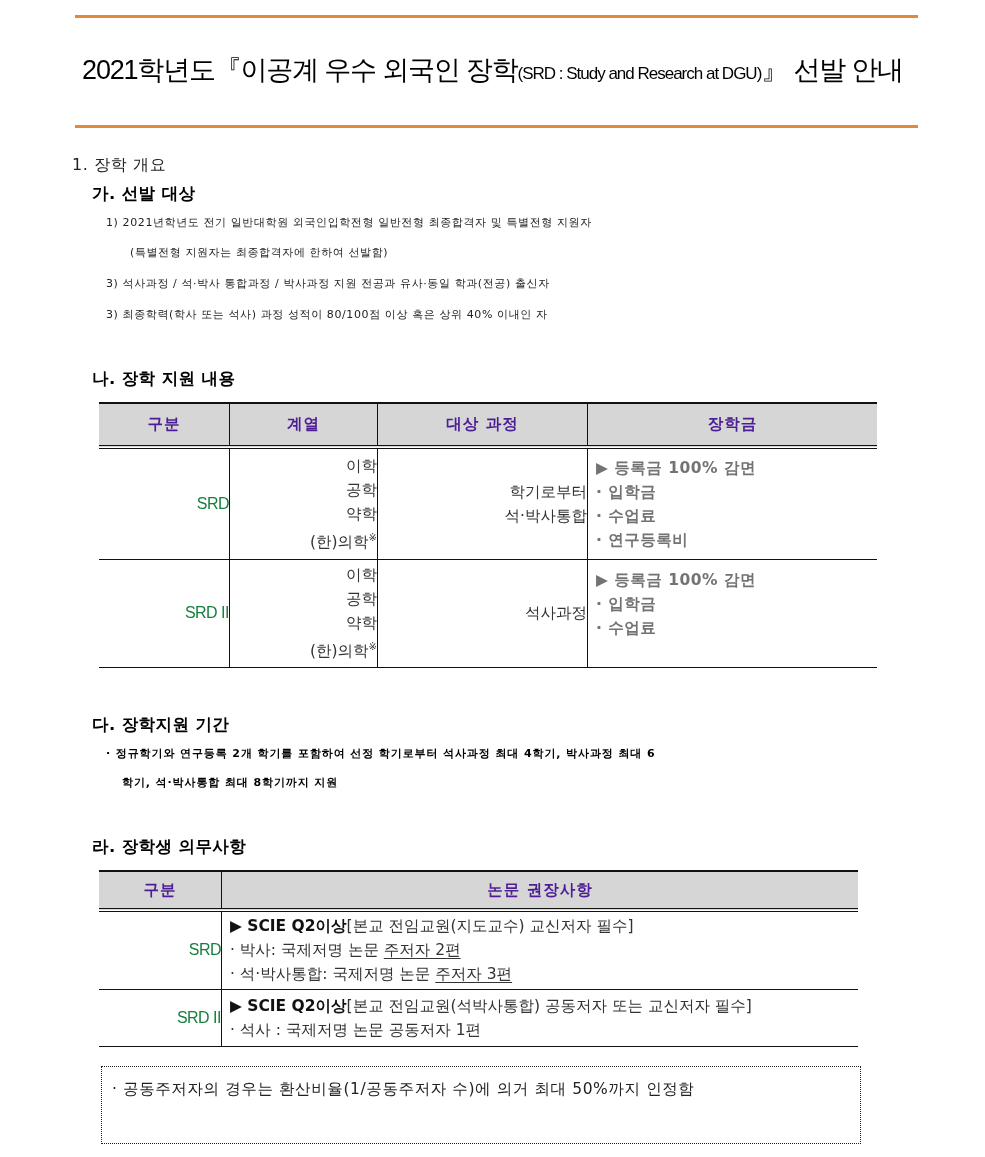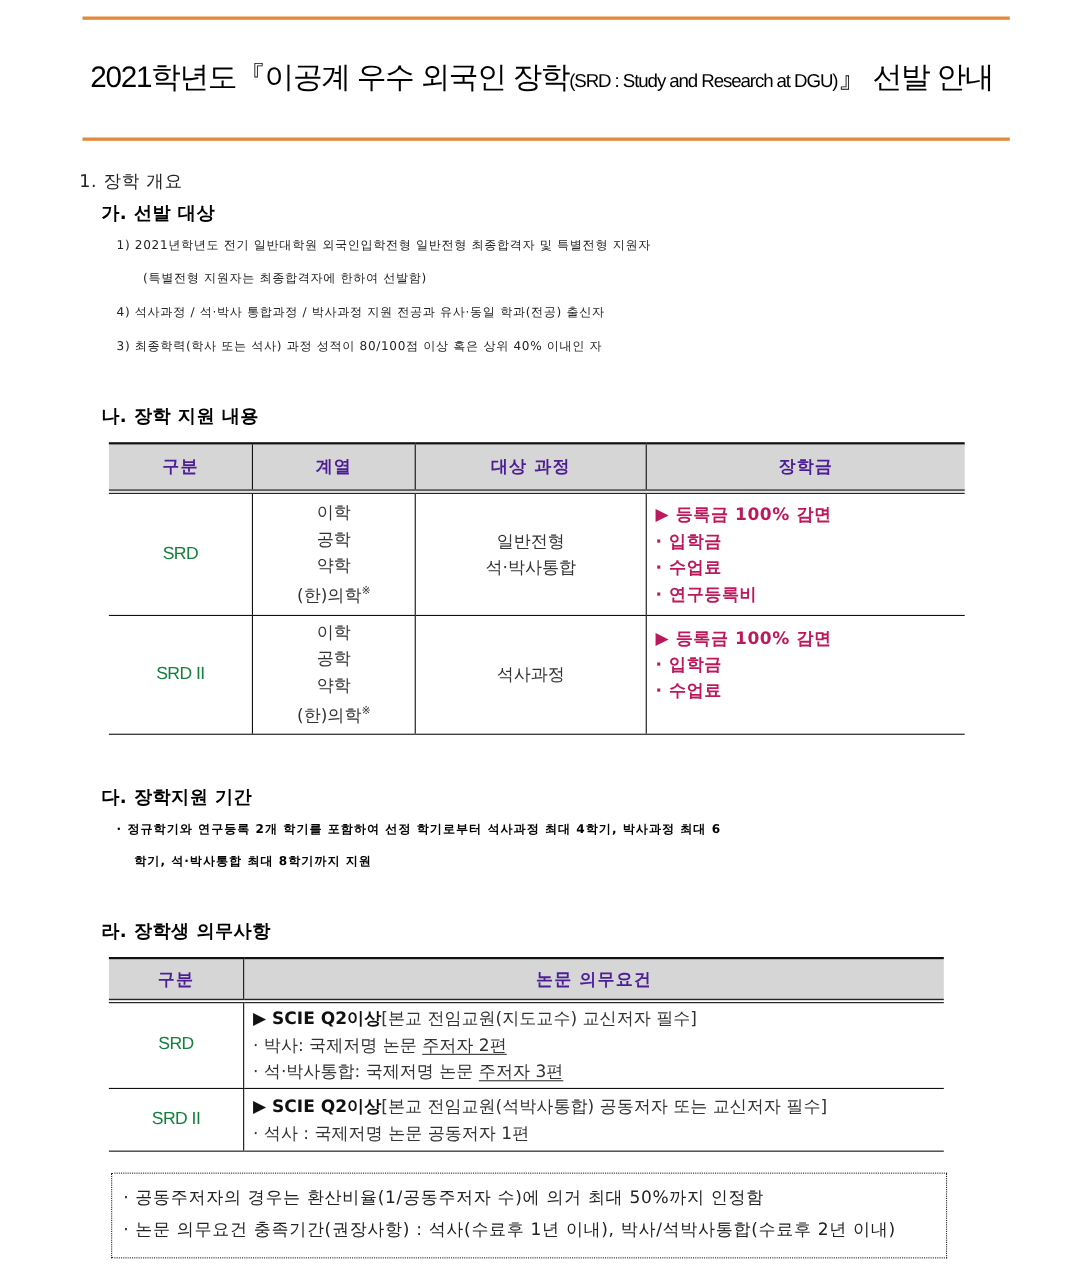--- a/index.html
+++ b/index.html
@@ -21,26 +21,26 @@
 
   table { border-collapse: collapse; position: absolute; font-size: 15.5px; }
   th {
     background: #d6d6d6; font-weight: bold; color: #4c1d95; height: 41px;
     border-top: 2px solid #111; border-bottom: 4px double #111;
     border-left: 1px solid #111; text-align: center; letter-spacing: 1px; padding: 0;
   }
   th:first-child, td:first-child { border-left: none; }
   td {
     border-left: 1px solid #111; border-bottom: 1px solid #111;
-    text-align: center; vertical-align: middle; padding: 0; color: #333;
+    text-align: right; vertical-align: middle; padding: 0; color: #333;
   }
   .sup { font-size: 10px; vertical-align: super; }
   .cell-left { text-align: left; padding-left: 8px; }
   .line { display: block; line-height: 24px; white-space: nowrap; }
-  .amount .line { font-weight: bold; color: #be185d; letter-spacing: 0.5px; }
+  .amount .line { font-weight: bold; color: #737373; letter-spacing: 0.5px; }
   .label-cell { font-family: "Liberation Sans", sans-serif; font-size: 16px; color: #15803d; letter-spacing: -0.5px; }
   u { text-decoration: underline; text-underline-offset: 3px; }
   .note-box {
     position: absolute; left: 101px; top: 1066px; width: 758px; height: 76px;
     border: 1px dotted #222;
   }
   .note-box .t { left: 10px; font-size: 15.5px; }
 </style>
 </head>
 <body>
@@ -48,21 +48,21 @@
 <div class="rule" style="top:15px;"></div>
 <div class="title">
   <span>2021학년도『이공계 우수 외국인 장학</span><span class="small">(SRD : Study and Research at DGU)</span><span>』 선발 안내</span>
 </div>
 <div class="rule" style="top:125px;"></div>
 
 <div class="t h1" style="left:72px; top:155px;">1. 장학 개요</div>
 <div class="t b h2" style="left:92px; top:183px;">가. 선발 대상</div>
 <div class="t" style="left:106px; top:215px;">1) 2021년학년도 전기 일반대학원 외국인입학전형 일반전형 최종합격자 및 특별전형 지원자</div>
 <div class="t" style="left:130px; top:245px;">(특별전형 지원자는 최종합격자에 한하여 선발함)</div>
-<div class="t" style="left:106px; top:276px;">4) 석사과정 / 석·박사 통합과정 / 박사과정 지원 전공과 유사·동일 학과(전공) 출신자</div>
+<div class="t" style="left:106px; top:276px;">3) 석사과정 / 석·박사 통합과정 / 박사과정 지원 전공과 유사·동일 학과(전공) 출신자</div>
 <div class="t" style="left:106px; top:307px;">3) 최종학력(학사 또는 석사) 과정 성적이 80/100점 이상 혹은 상위 40% 이내인 자</div>
 
 <div class="t b h2" style="left:92px; top:368px;">나. 장학 지원 내용</div>
 
 <table style="left:99px; top:402px; width:778px;">
   <thead>
     <tr>
       <th style="width:130px;">구분</th>
       <th style="width:147px;">계열</th>
       <th style="width:209px;">대상 과정</th>
@@ -72,21 +72,21 @@
   <tbody>
     <tr style="height:112px;">
       <td class="label-cell">SRD</td>
       <td>
         <span class="line">이학</span>
         <span class="line">공학</span>
         <span class="line">약학</span>
         <span class="line"><span>(한)의학</span><span class="sup">※</span></span>
       </td>
       <td>
-        <span class="line">일반전형</span>
+        <span class="line">학기로부터</span>
         <span class="line">석·박사통합</span>
       </td>
       <td class="cell-left amount">
         <span class="line">▶ 등록금 100% 감면</span>
         <span class="line"> · 입학금</span>
         <span class="line"> · 수업료</span>
         <span class="line"> · 연구등록비</span>
       </td>
     </tr>
     <tr style="height:108px;">
@@ -112,21 +112,21 @@
 <div class="t b h2" style="left:92px; top:714px;">다. 장학지원 기간</div>
 <div class="t b" style="left:106px; top:746px; letter-spacing:0.9px;">· 정규학기와 연구등록 2개 학기를 포함하여 선정 학기로부터 석사과정 최대 4학기, 박사과정 최대 6</div>
 <div class="t b" style="left:122px; top:775px; letter-spacing:0.9px;">학기, 석·박사통합 최대 8학기까지 지원</div>
 
 <div class="t b h2" style="left:92px; top:836px;">라. 장학생 의무사항</div>
 
 <table style="left:99px; top:870px; width:759px;">
   <thead>
     <tr>
       <th style="width:122px; height:36px;">구분</th>
-      <th style="height:36px;">논문 의무요건</th>
+      <th style="height:36px;">논문 권장사항</th>
     </tr>
   </thead>
   <tbody>
     <tr style="height:79px;">
       <td class="label-cell">SRD</td>
       <td class="cell-left">
         <span class="line"><b style="color:#111;">▶ SCIE Q2이상</b><span>[본교 전임교원(지도교수) 교신저자 필수]</span></span>
         <span class="line"><span> · 박사: 국제저명 논문 </span><u>주저자 2편</u></span>
         <span class="line"><span> · 석·박사통합: 국제저명 논문 </span><u>주저자 3편</u></span>
       </td>
@@ -136,14 +136,13 @@
       <td class="cell-left">
         <span class="line"><b style="color:#111;">▶ SCIE Q2이상</b><span>[본교 전임교원(석박사통합) 공동저자 또는 교신저자 필수]</span></span>
         <span class="line"><span> · 석사 : 국제저명 논문 공동저자 1편</span></span>
       </td>
     </tr>
   </tbody>
 </table>
 
 <div class="note-box">
   <div class="t" style="top:12px;">· 공동주저자의 경우는 환산비율(1/공동주저자 수)에 의거 최대 50%까지 인정함</div>
-  <div class="t" style="top:41px;">· 논문 의무요건 충족기간(권장사항) : 석사(수료후 1년 이내), 박사/석박사통합(수료후 2년 이내)</div>
 </div>
 
 </body></html>

